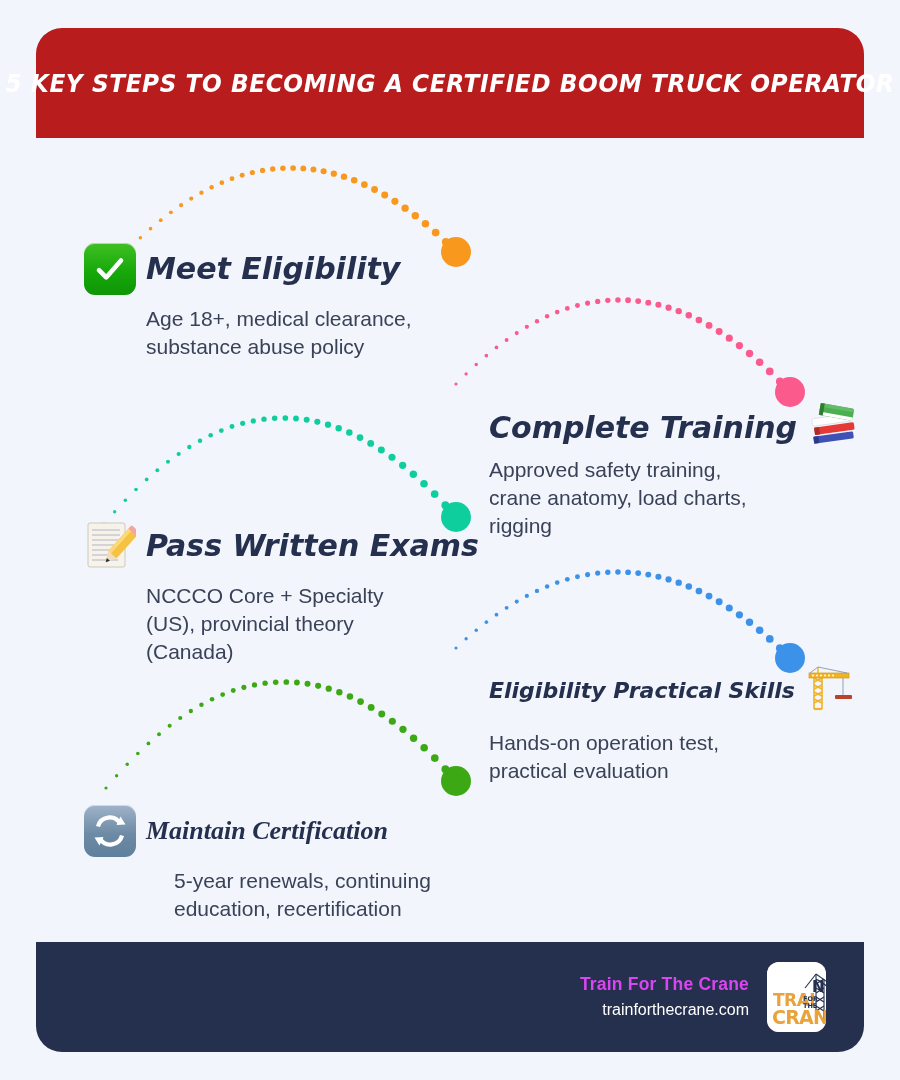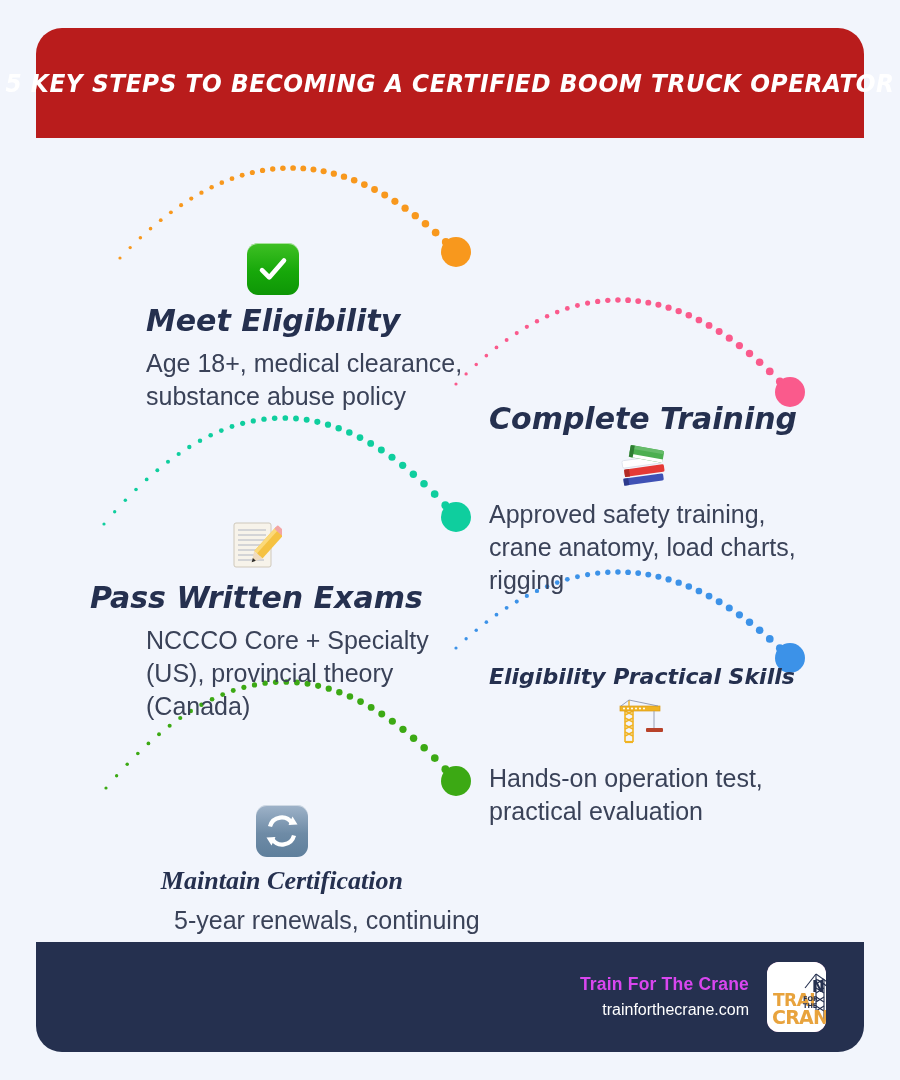--- a/index.html
+++ b/index.html
@@ -61,34 +61,33 @@
   }
 
   
   .step {
     position: absolute;
   }
   .step-head {
     display: flex;
     align-items: center;
     gap: 10px;
-    flex-direction: column;
   }
   .step-title {
     font-family: "DejaVu Sans", sans-serif;
     font-style: italic;
     font-weight: bold;
     color: #25304f;
     white-space: nowrap;
     line-height: 1.05;
   }
   .step-desc {
     font-family: "Liberation Sans", sans-serif;
     color: #3a4258;
-    font-size: 25px;
+    font-size: 21px;
     line-height: 1.33;
     margin-top: 9px;
     white-space: pre-line;
   }
 
   .step-1 { left: 84px; top: 243px; }
   .step-1 .step-title { font-size: 30px; }
   .step-1 .step-desc { margin-left: 62px; margin-top: 10px; }
 
   .step-2 { left: 489px; top: 403px; }

